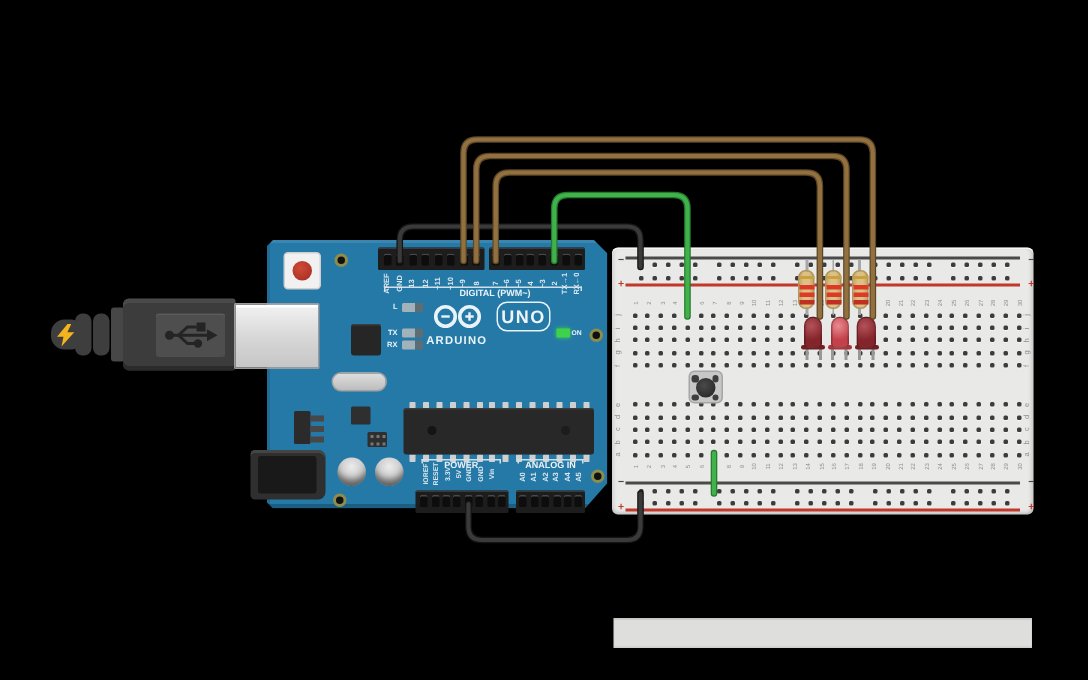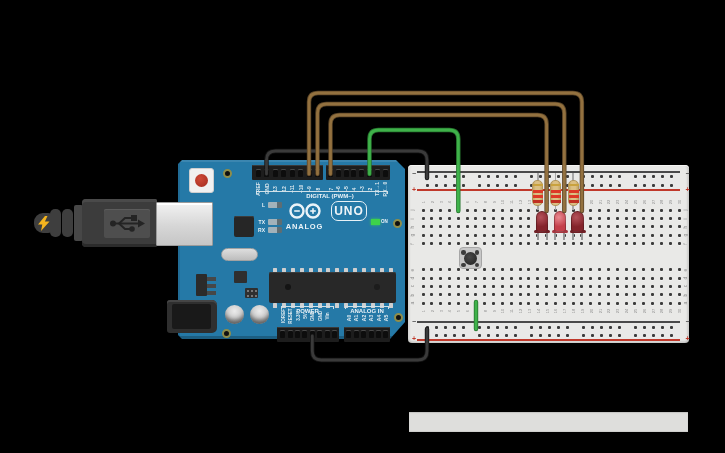--- a/index.html
+++ b/index.html
@@ -93,21 +93,21 @@
   <div class="silk" style="left:250px;top:227px;width:15px;text-align:right;font-size:5px;">RX</div>
   <div class="statusled" style="left:268px;top:227px;"></div>
 
   <svg style="left:286px;top:202px;" width="38" height="18" viewBox="0 0 38 18">
     <circle cx="11" cy="9" r="6.5" fill="none" stroke="#eaf3f8" stroke-width="2.4"></circle>
     <circle cx="27" cy="9" r="6.5" fill="none" stroke="#eaf3f8" stroke-width="2.4"></circle>
     <rect x="8.2" y="8.2" width="5.6" height="1.6" fill="#eaf3f8"></rect>
     <rect x="24.2" y="8.2" width="5.6" height="1.6" fill="#eaf3f8"></rect>
     <rect x="26.2" y="6.2" width="1.6" height="5.6" fill="#eaf3f8"></rect>
   </svg>
-  <div class="silk" style="left:278px;top:222px;width:53px;text-align:center;font-size:7.5px;letter-spacing:0.8px;">ANALOG</div>
+  <div class="silk" style="left:278px;top:222px;width:53px;text-align:center;font-size:7.5px;letter-spacing:0.8px;">ARDUINO</div>
 
   <div style="left:331px;top:201px;width:36px;height:20px;border:1px solid #e8f2f7;border-radius:7px;">
     <div style="left:0;top:0;width:34px;height:18px;line-height:18px;text-align:center;font-size:12px;font-weight:bold;color:#eef4f8;letter-spacing:1px;">UNO</div>
   </div>
 
   <div style="left:371px;top:219px;width:9px;height:5.5px;background:#3ed24b;box-shadow:0 0 3px #3ed24b;"></div>
   <div class="silk" style="left:381px;top:219px;font-size:4.5px;">ON</div>
 
   <div style="left:234px;top:216px;width:20px;height:21px;background:#262626;border-radius:2px;box-shadow:inset 0 1px 0 #3c3c3c;"></div>
   <div style="left:221px;top:248px;width:37px;height:13px;border-radius:6.5px;border:1px solid #a2a2a2;

